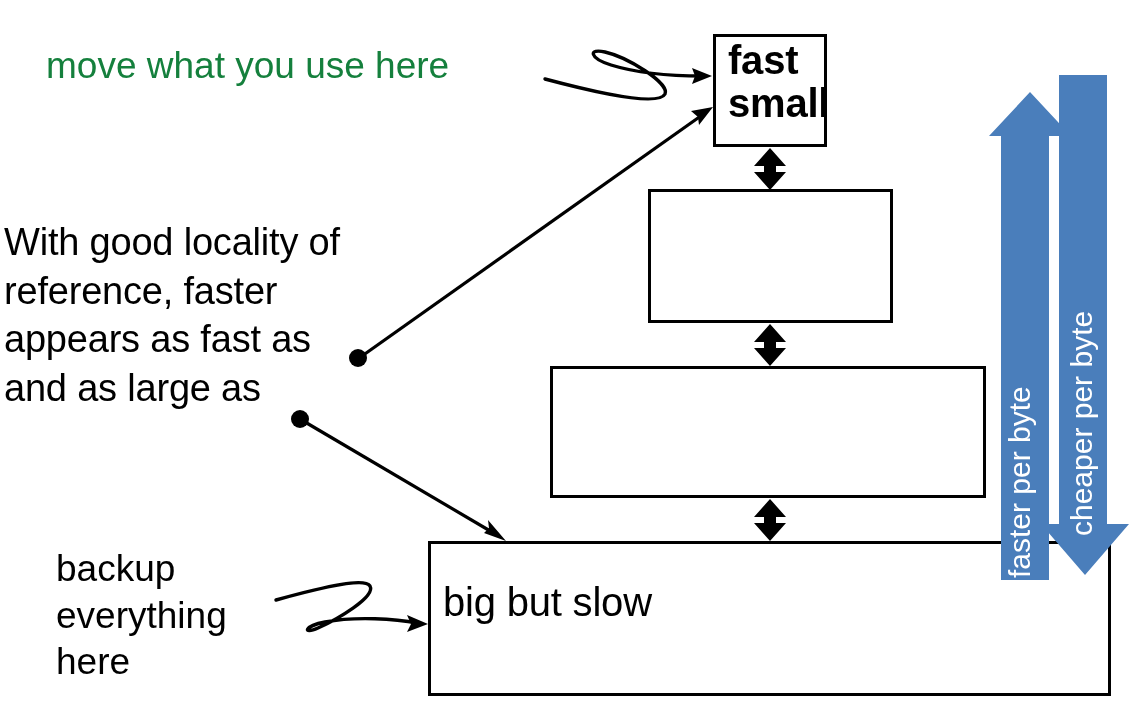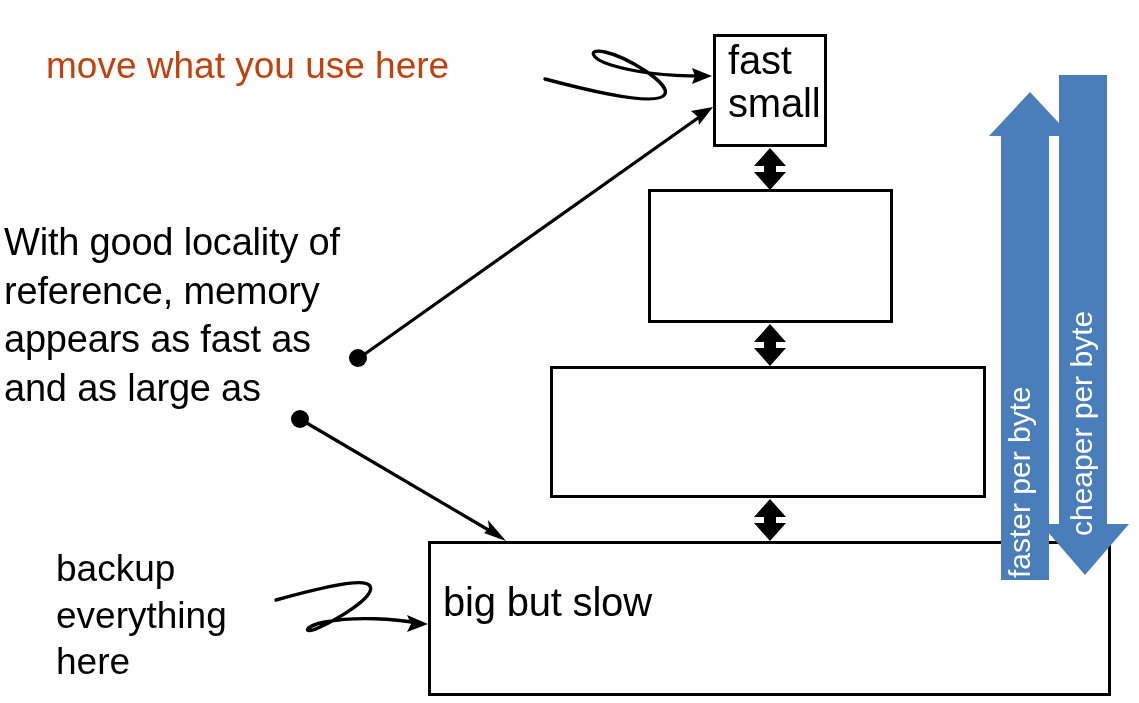--- a/index.html
+++ b/index.html
@@ -27,21 +27,21 @@
   }
   .mem-box .box-label {
     position: absolute;
     left: 14px;
     font-size: 40px;
     line-height: 1.08;
     color: #000000;
     white-space: pre-line;
     letter-spacing: -0.2px;
   }
-  #box-l1 { left: 713px; top: 34px; width: 114px; height: 113px; }
+  #box-l1 { left: 713px; top: 34px; width: 114px; height: 113px; font-weight: bold; }
   #box-l1 .box-label { top: 2px; left: 12px; }
 
   #box-l2 { left: 648px; top: 189px; width: 245px; height: 134px; }
 
   #box-l3 { left: 550px; top: 366px; width: 436px; height: 132px; }
 
   #box-l4 { left: 428px; top: 541px; width: 683px; height: 155px; }
   #box-l4 .box-label { top: 37px; left: 12px; }
 
   
@@ -56,21 +56,21 @@
 
   
   .annot {
     position: absolute;
     white-space: pre-line;
   }
   #annot-move {
     left: 46px;
     top: 44px;
     font-size: 37px;
-    color: #c2410c;
+    color: #15803d;
     line-height: 1.18;
   }
   #annot-locality {
     left: 4px;
     top: 218px;
     font-size: 38px;
     color: #000000;
     line-height: 1.28;
     letter-spacing: -0.2px;
   }
@@ -174,21 +174,21 @@
     </g>
   </svg>
 
   <div class="blue-arrow-label" id="blue-up-label">faster per byte</div>
 
   <div class="blue-arrow-label" id="blue-down-label">cheaper per byte</div>
 
   <div class="annot" id="annot-move">move what you use here</div>
 
   <div class="annot" id="annot-locality">With good locality of
-reference, memory
+reference, faster
 appears as fast as
 and as large as</div>
 
   <div class="annot" id="annot-backup">backup
 everything
 here</div>
 
 </div>
 
 </body></html>

